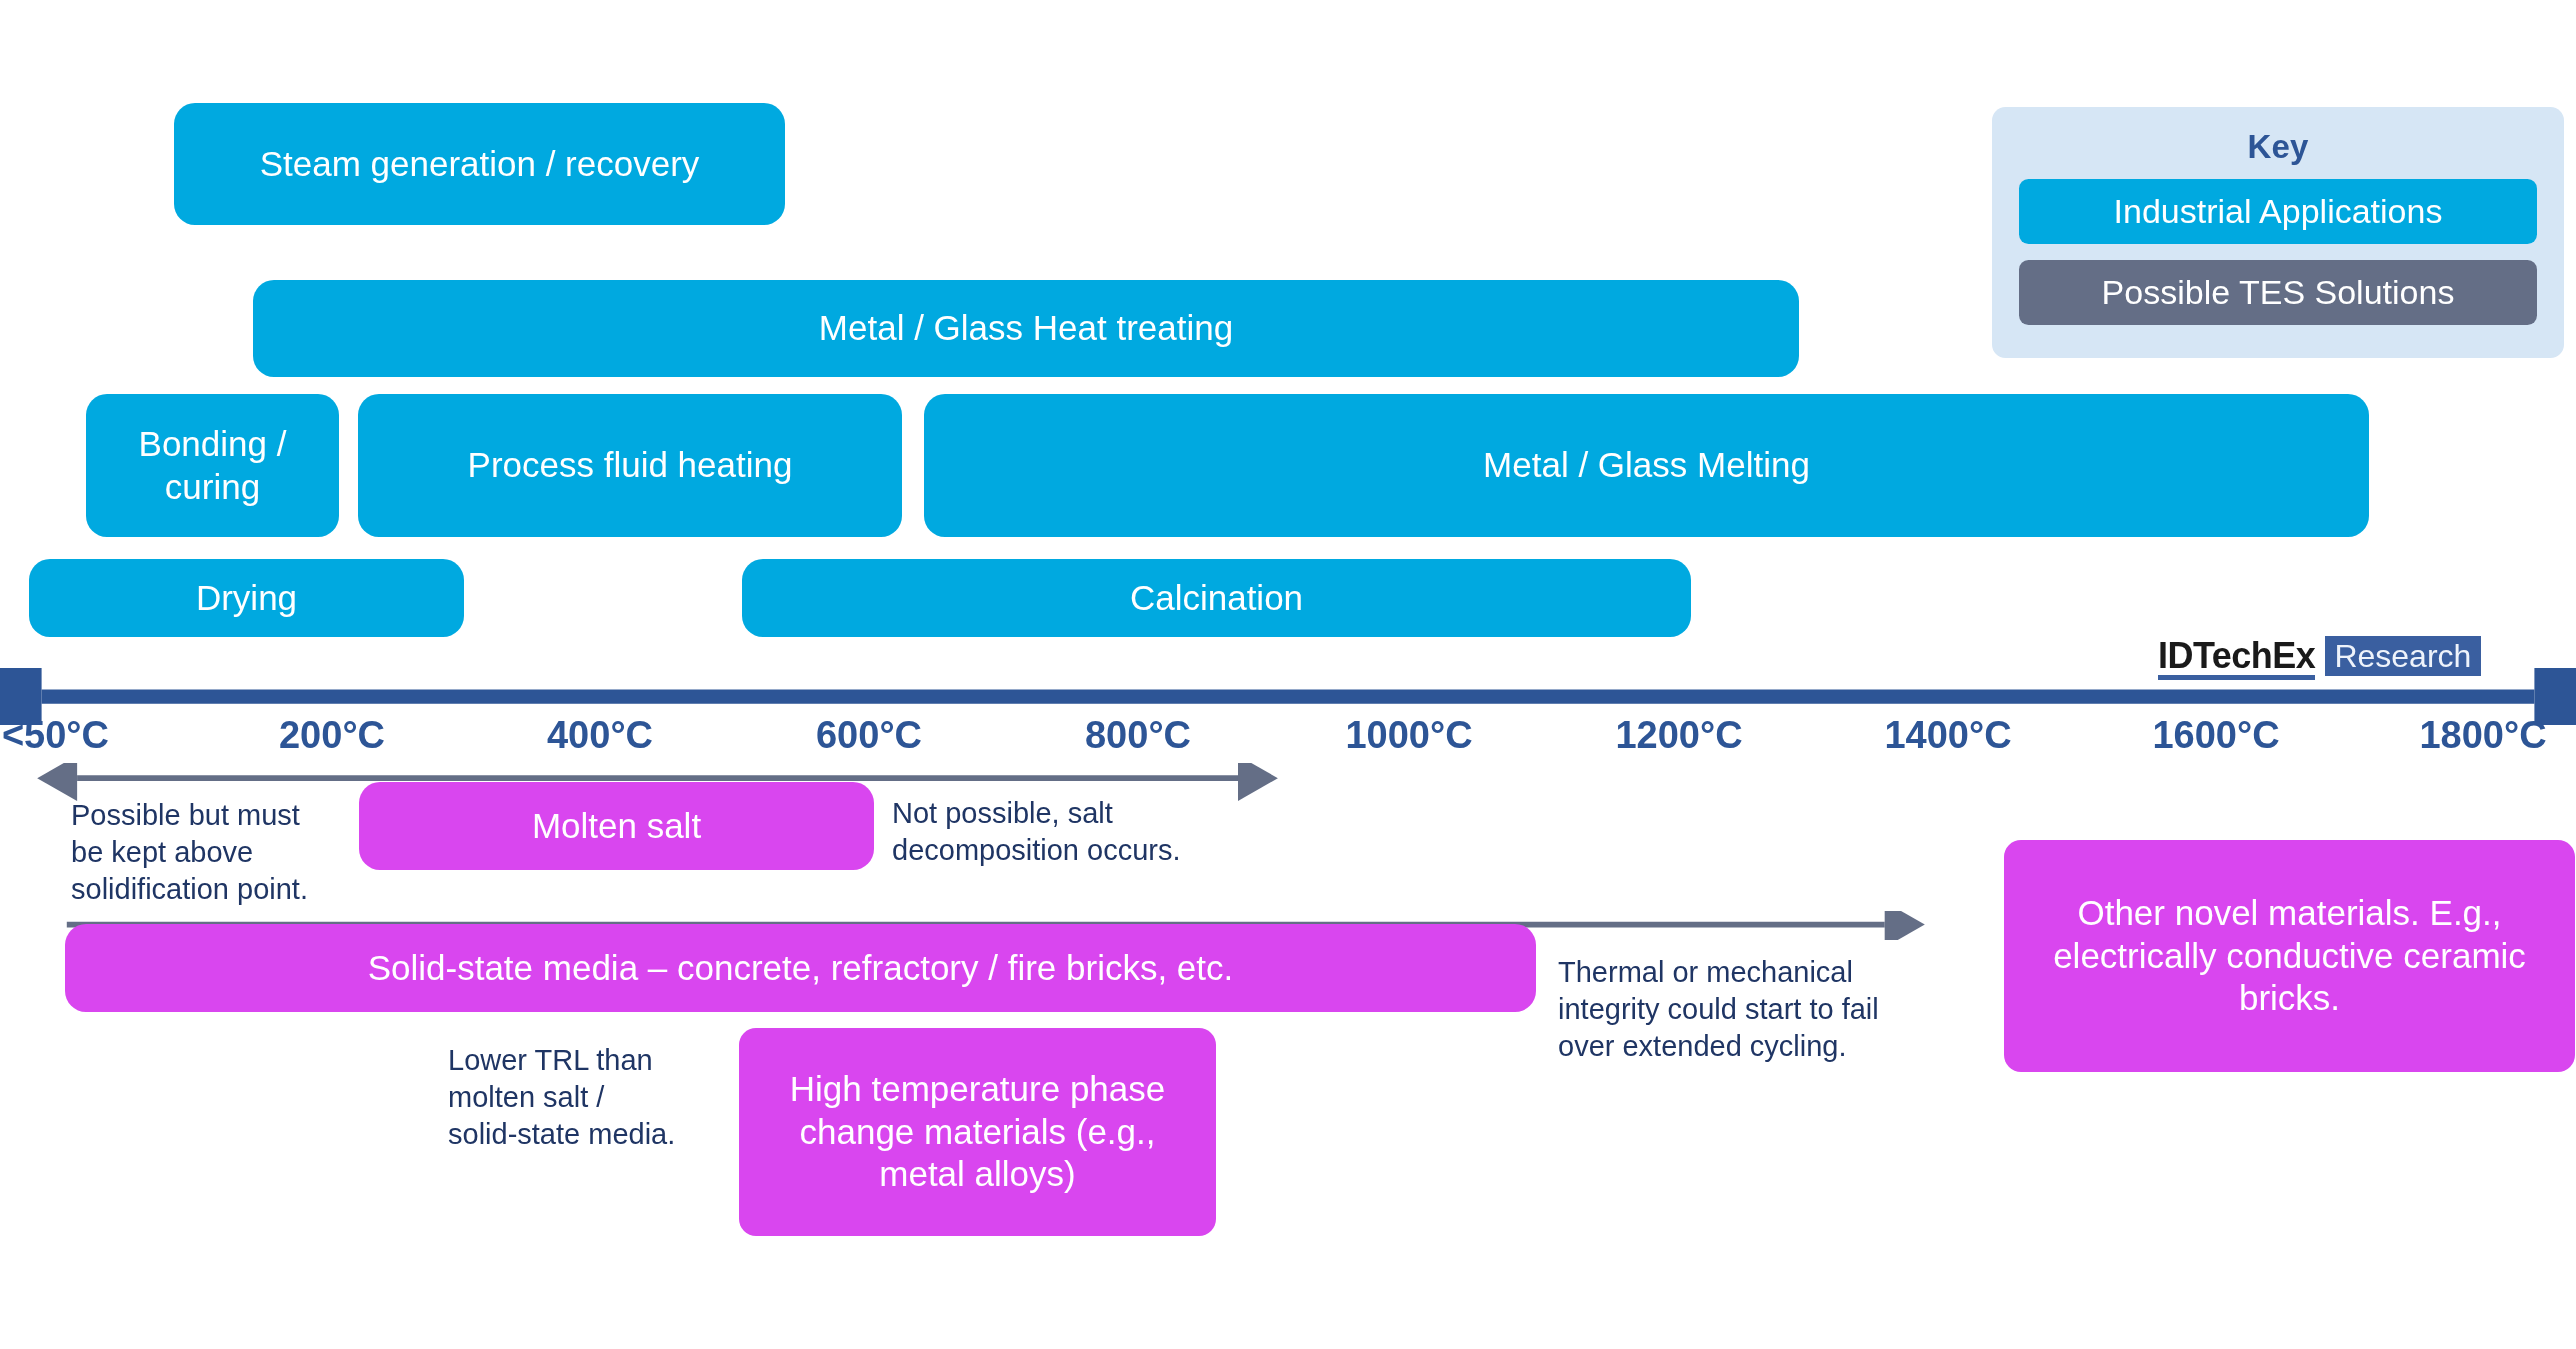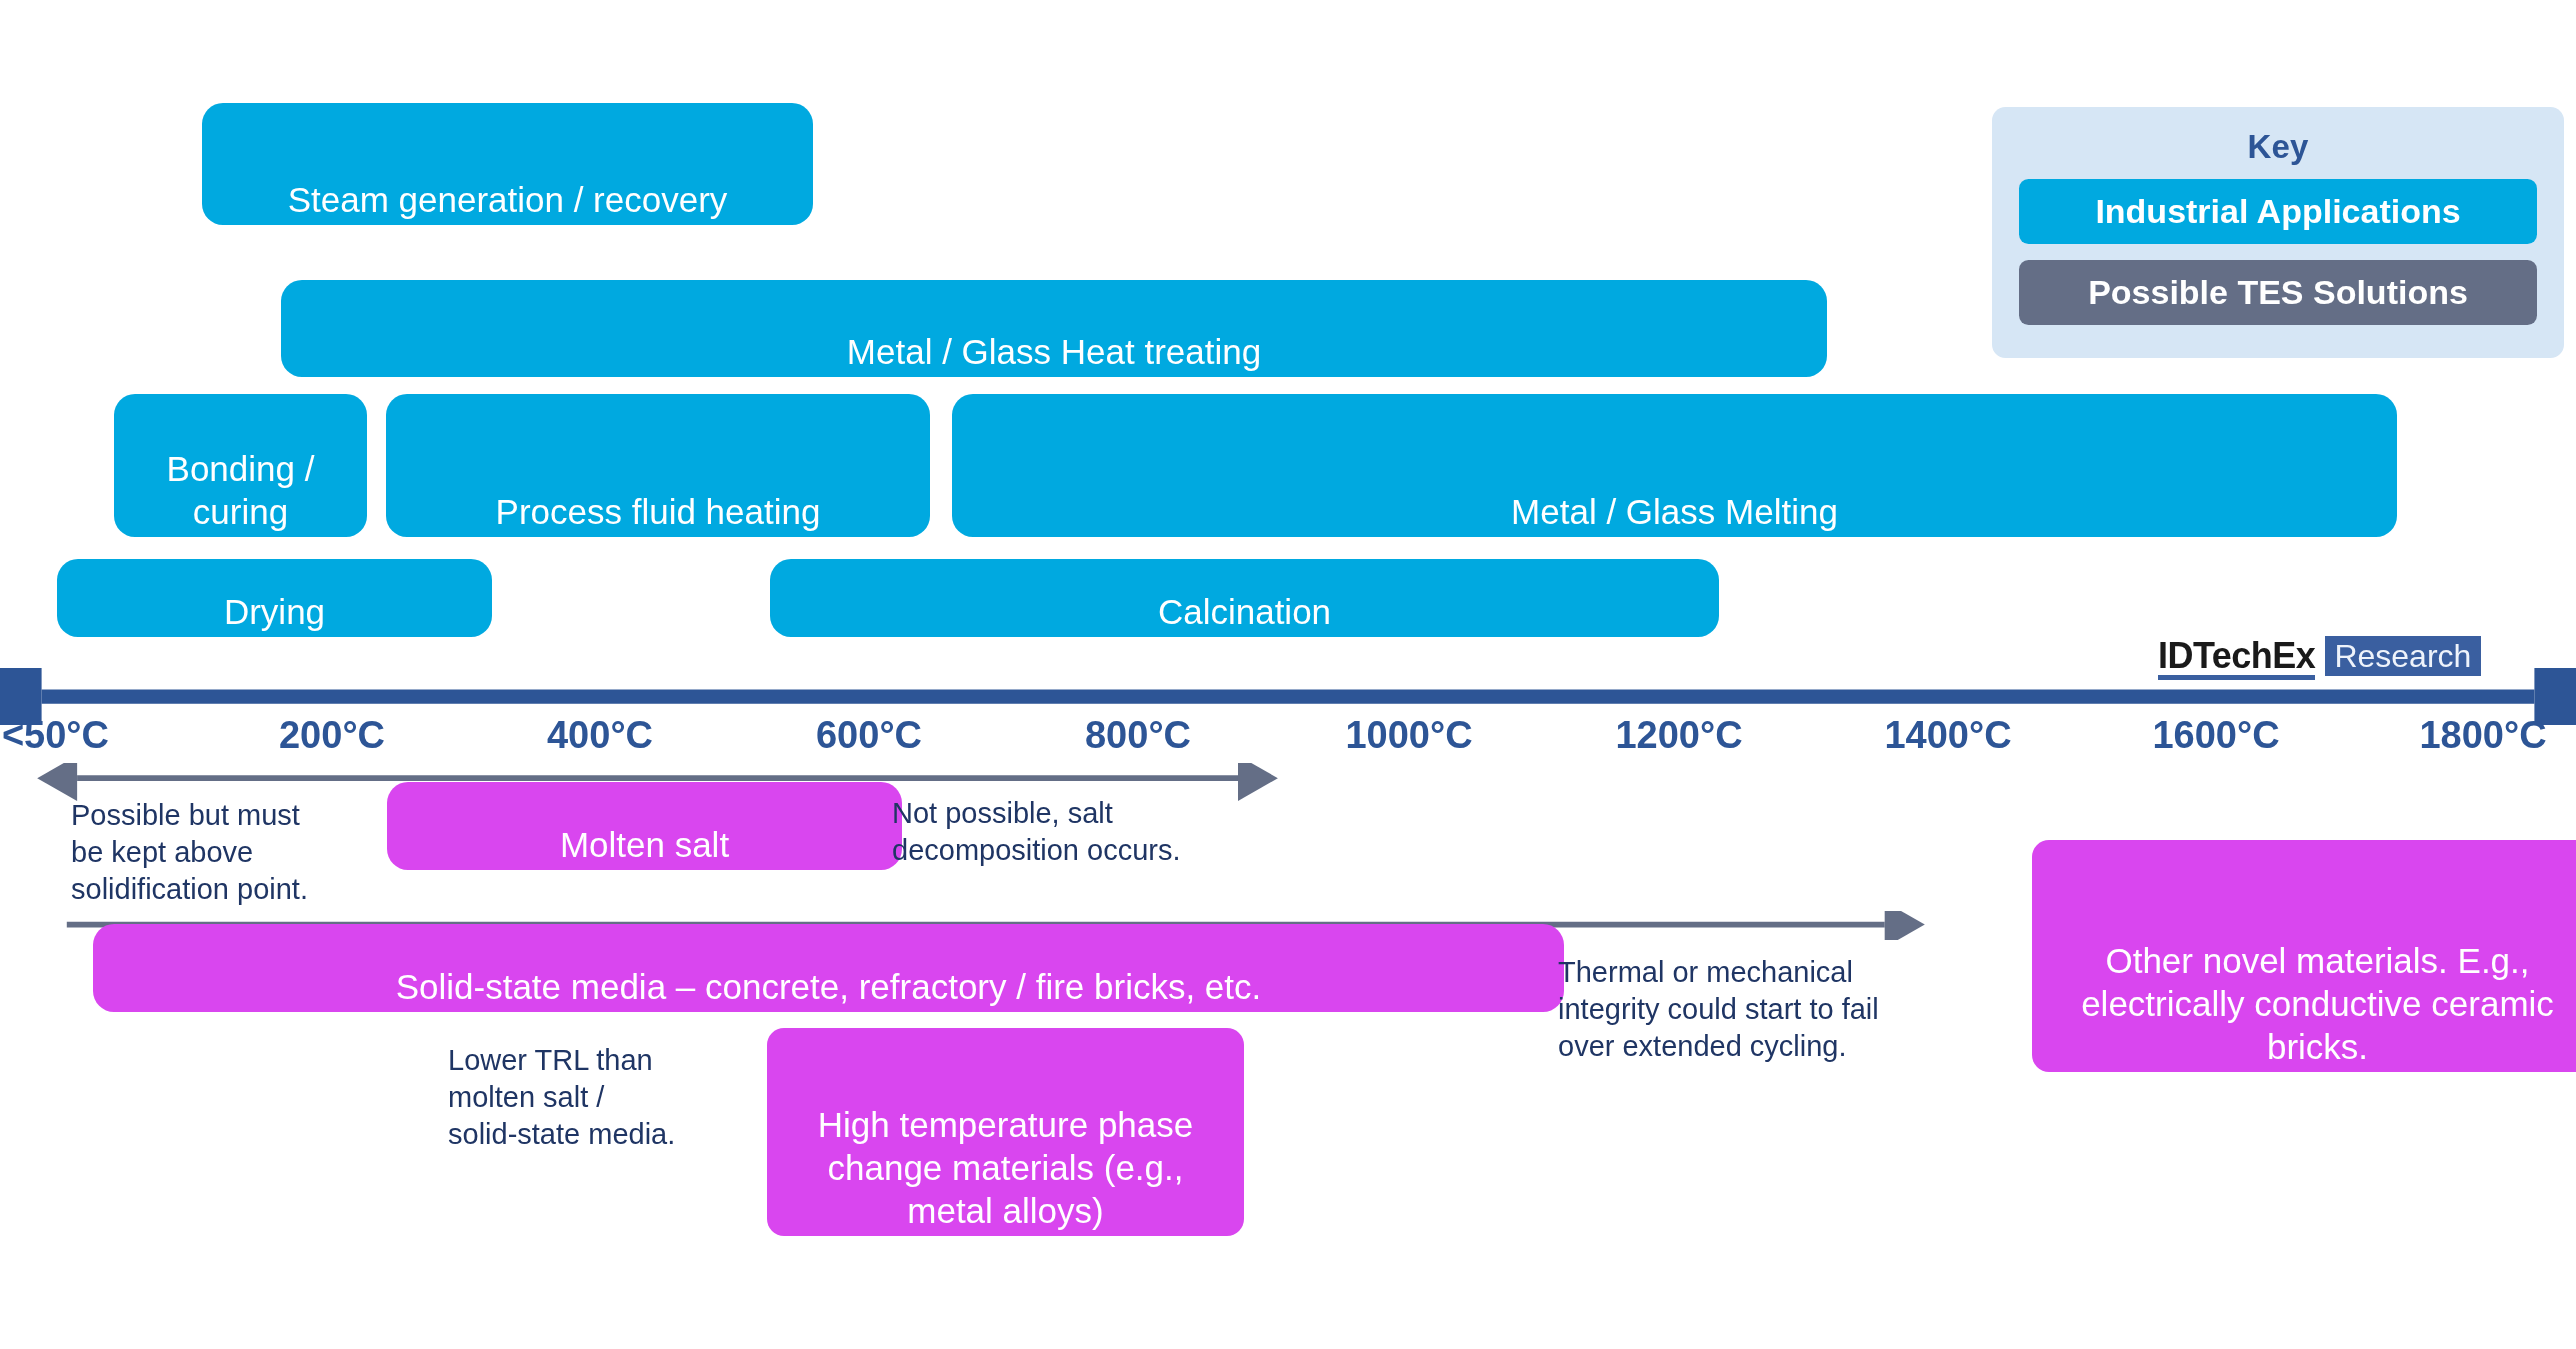--- a/index.html
+++ b/index.html
@@ -17,30 +17,29 @@
     width: 2576px;
     height: 1349px;
     background: #ffffff;
     overflow: hidden;
   }
 
   
   .pill {
     position: absolute;
     display: flex;
-    align-items: flex-end;
+    align-items: center;
     justify-content: center;
     text-align: center;
     box-sizing: border-box;
     border-radius: 21px;
     color: #ffffff;
     font-weight: 400;
     line-height: 1.22;
     padding: 3.8px 13.4px;
-    margin-left: 28px;
   }
   .pill.blue {
     background: #00a9e0;
     font-size: 35px;
   }
   .pill.gray {
     background: #d946ef;
     font-size: 35px;
   }
 
@@ -66,21 +65,21 @@
     margin-bottom: 13.4px;
   }
   .key-row {
     height: 65px;
     border-radius: 9.5px;
     display: flex;
     align-items: center;
     justify-content: center;
     color: #ffffff;
     font-size: 34px;
-    font-weight: bold;
+    font-weight: normal;
     margin-bottom: 15.3px;
   }
   .key-row.blue { background: #00a9e0; }
   .key-row.gray { background: #646e86; }
 
   
   #axis-wrap {
     position: absolute;
     left: 0px;
     top: 668px;

